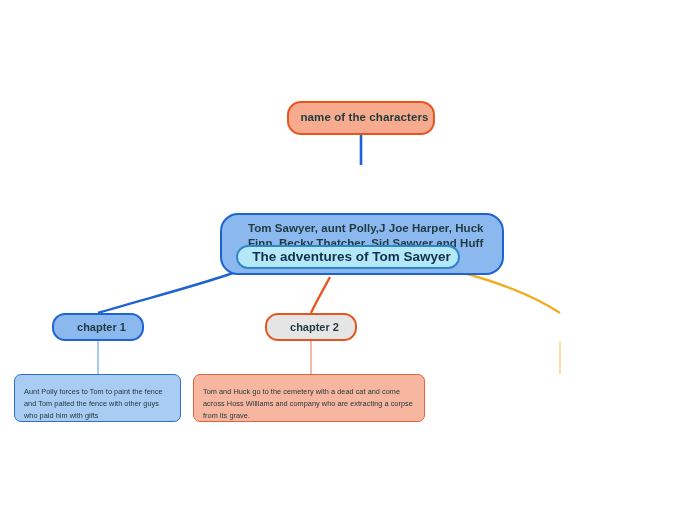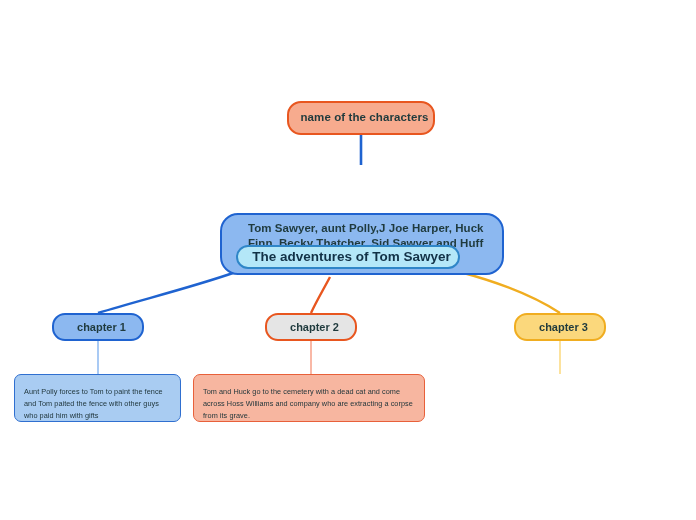--- a/index.html
+++ b/index.html
@@ -172,20 +172,19 @@
   <div class="node pill node-characters-title">name of the characters</div>
 
   <div class="node pill node-characters-list">Tom Sawyer, aunt Polly,J Joe Harper, Huck Finn, Becky Thatcher, Sid Sawyer and Huff Potter</div>
 
   <div class="node pill node-root">The adventures of Tom Sawyer</div>
 
   <div class="node pill node-chapter node-chapter-1">chapter 1</div>
 
   <div class="node pill node-chapter node-chapter-2">chapter 2</div>
 
-  <div class="node pill node-chapter node-chapter-3">chapter 3</div>
 
   <div class="leafbox leaf-1">Aunt Polly forces to Tom to paint the fence and Tom paited the fence with other guys who paid him with gifts</div>
 
   <div class="leafbox leaf-2">Tom and Huck go to the cemetery with a dead cat and come across Hoss Williams and company who are extracting a corpse from its grave.</div>
 
 
 </div>
 
 </body></html>

